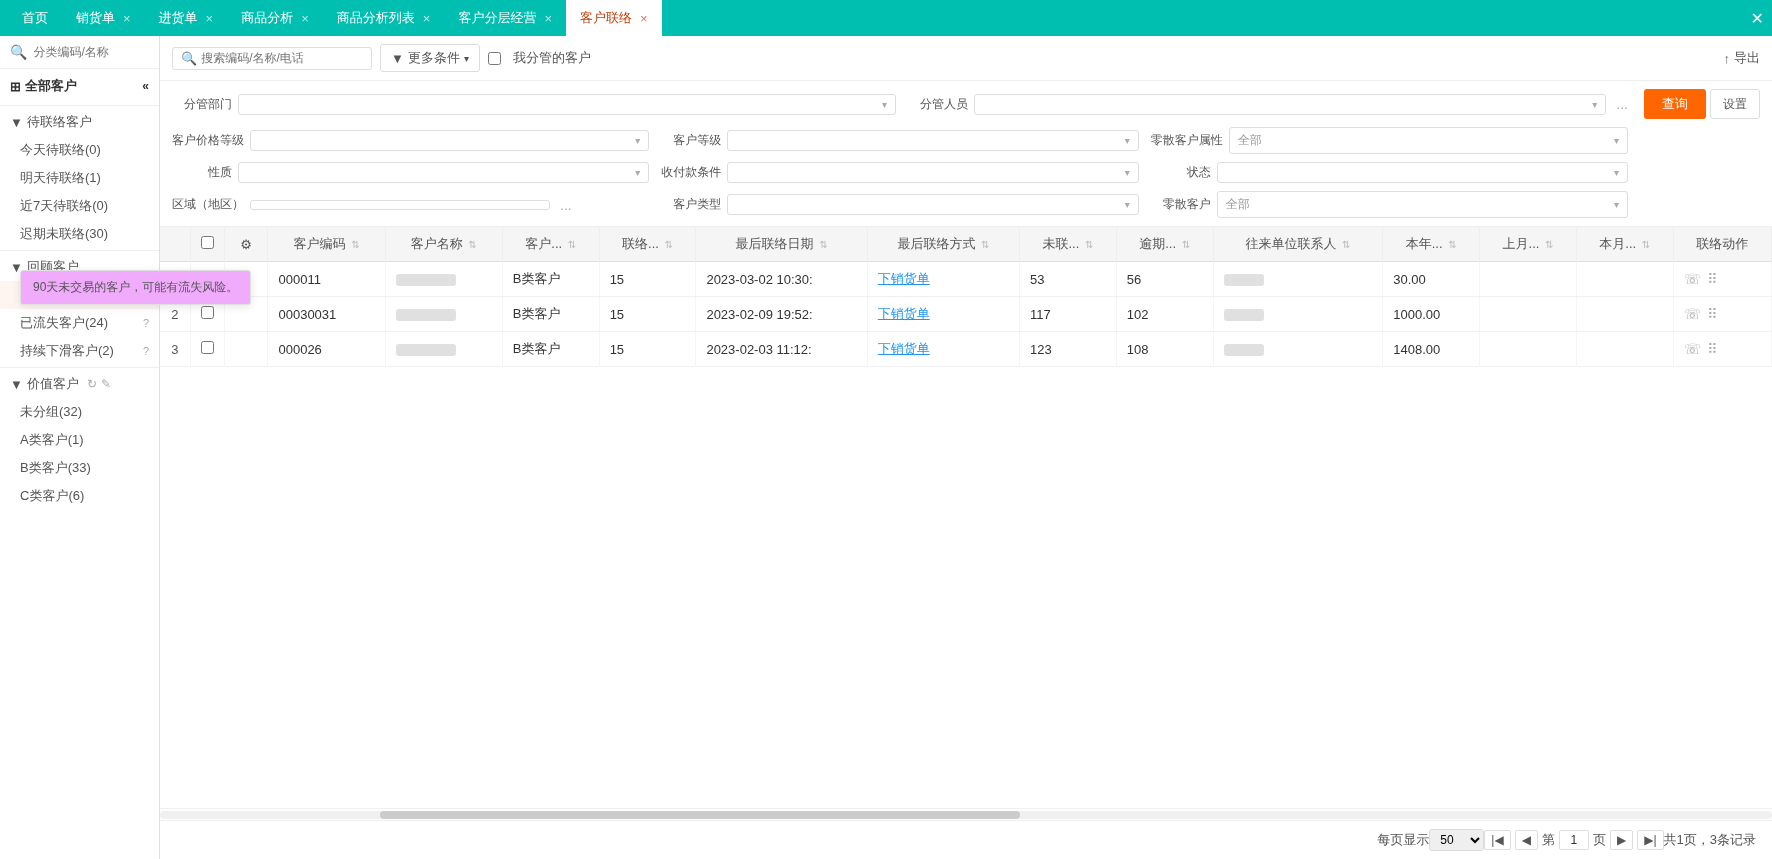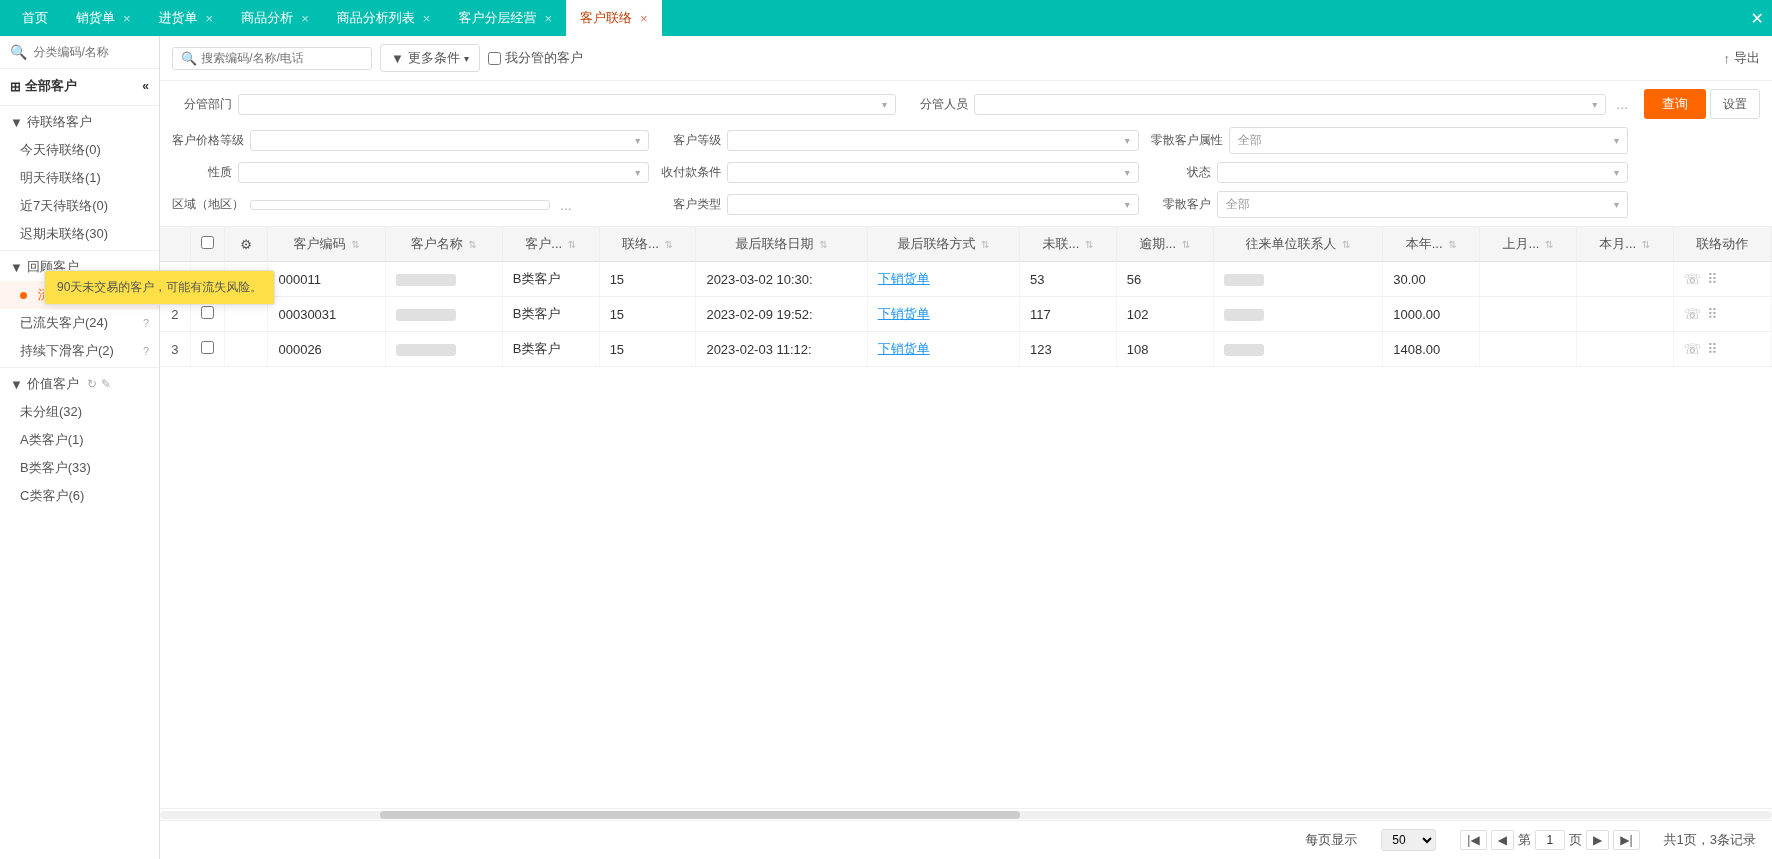--- a/index.html
+++ b/index.html
@@ -160,21 +160,21 @@
       border: 1px solid #ddd;
       border-radius: 3px;
       background: #fff;
       cursor: pointer;
       font-size: 12px;
       color: #555;
     }
     .checkbox-label {
       display: flex;
       align-items: center;
-      gap: 4px;
+      gap: 12px;
       font-size: 12px;
       color: #555;
       cursor: pointer;
     }
     .toolbar-right {
       margin-left: auto;
       display: flex;
       align-items: center;
       gap: 8px;
     }
@@ -334,21 +334,21 @@
     }
 
     
     .pagination-bar {
       display: flex;
       align-items: center;
       justify-content: flex-end;
       padding: 8px 16px;
       background: #fff;
       border-top: 1px solid #eee;
-      gap: 24px;
+      gap: 0;
       font-size: 12px;
       color: #555;
     }
     .page-size-select {
       border: 1px solid #ddd;
       border-radius: 3px;
       padding: 2px 6px;
       font-size: 12px;
     }
     .page-nav {
@@ -371,30 +371,30 @@
       width: 30px;
       text-align: center;
       padding: 2px 4px;
       font-size: 12px;
       color: #333;
     }
 
     
     .tooltip-box {
       position: absolute;
-      background: #fde047;
+      background: #f0abfc;
       border: 1px solid #e0e0e0;
       border-radius: 3px;
       padding: 8px 12px;
       font-size: 12px;
       color: #555;
       box-shadow: 0 2px 8px rgba(0,0,0,0.1);
       z-index: 100;
       top: 270px;
-      left: 44px;
+      left: 20px;
       white-space: nowrap;
     }
 
     
     .scroll-bar-area {
       height: 12px;
       background: #fff;
       border-top: 1px solid #f0f0f0;
       position: relative;
     }

